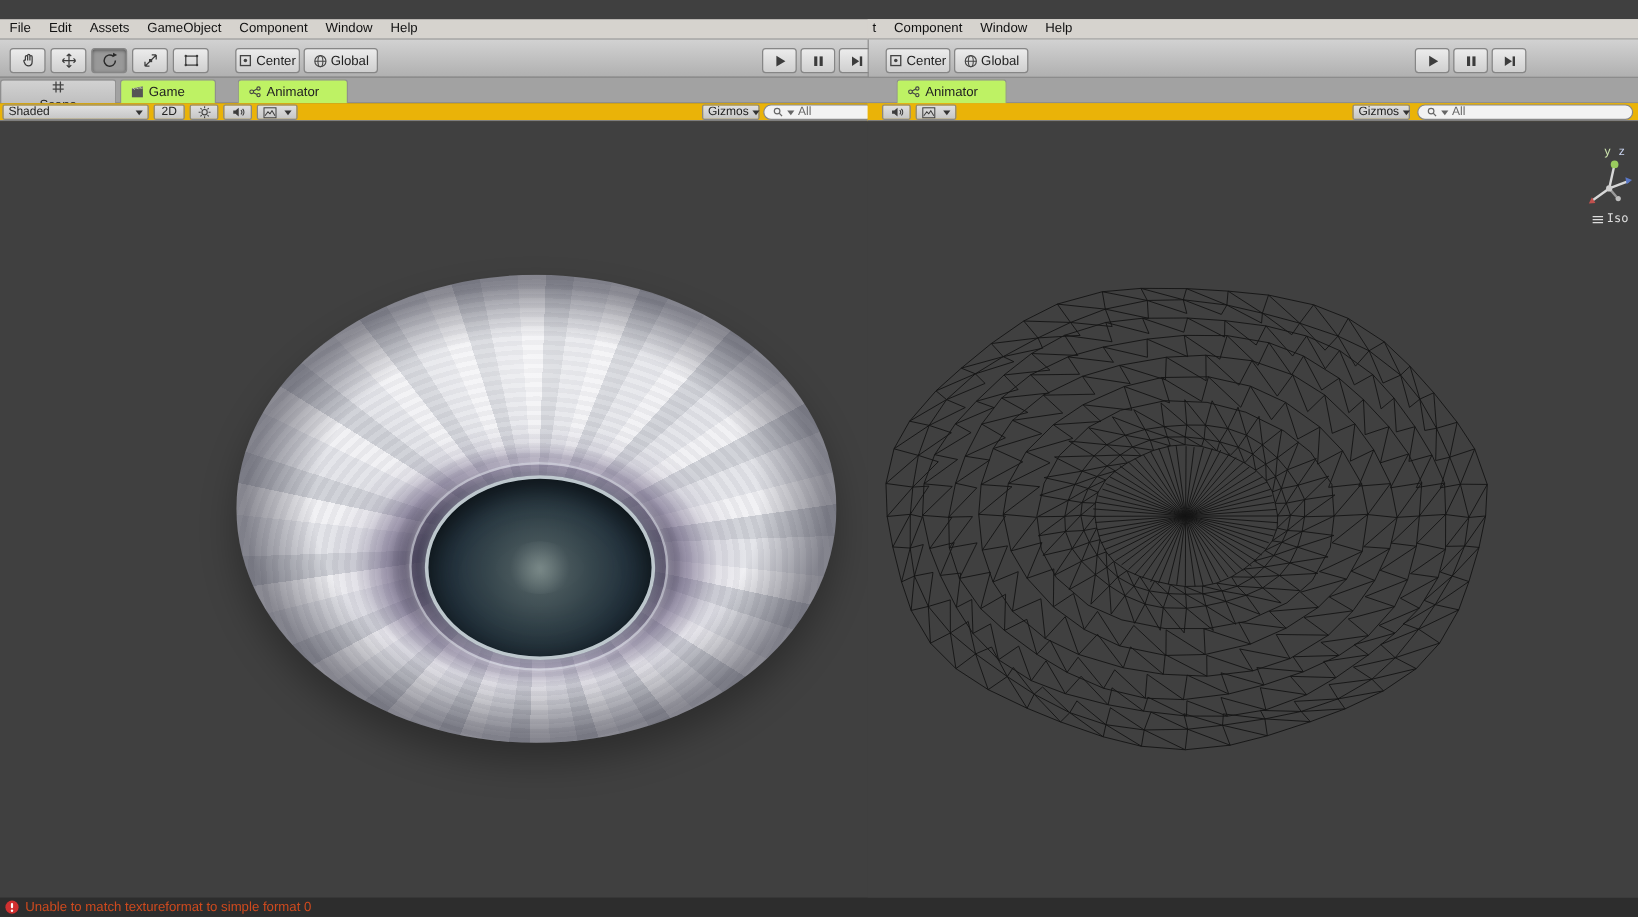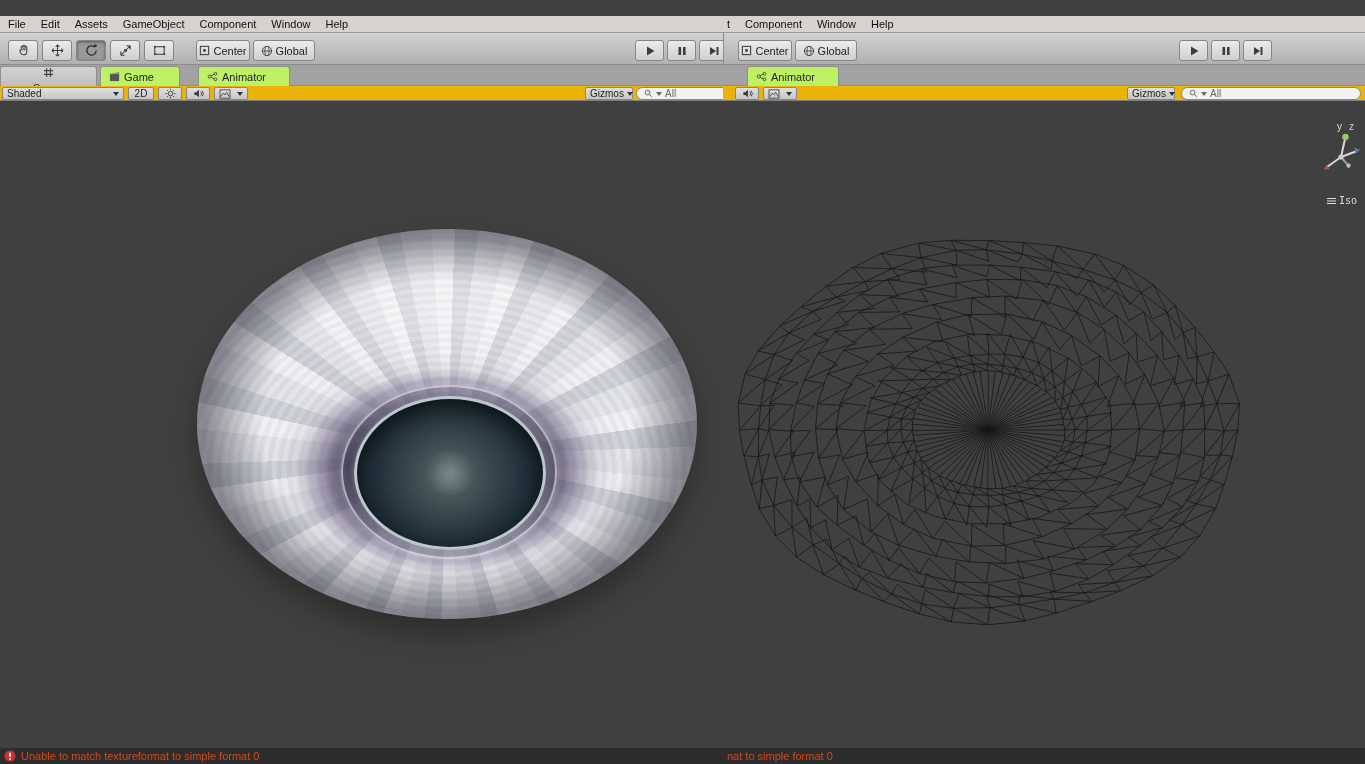--- a/index.html
+++ b/index.html
@@ -384,28 +384,25 @@
           <circle cx="26.5" cy="6" r="3.2" fill="#9acb5e"></circle>
           <line x1="22" y1="26" x2="38" y2="20" stroke="#d8d8d8" stroke-width="2"></line>
           <polygon points="41,19 35.5,16.8 36.5,22.6" fill="#5a78c8"></polygon>
           <line x1="22" y1="26" x2="8" y2="36" stroke="#d8d8d8" stroke-width="2"></line>
           <polygon points="5,38.5 10.5,38.2 7.6,33.4" fill="#c0504d"></polygon>
           <line x1="22" y1="26" x2="28" y2="33" stroke="#9a9a9a" stroke-width="2"></line>
           <circle cx="29.5" cy="34.5" r="2.2" fill="#bdbdbd"></circle>
           <circle cx="22" cy="26" r="2.6" fill="#cfcfcf"></circle>
         </svg>
       </span>
-      <div class="iso-label" style="left:604px;top:94px;">
+      <div class="iso-label" style="left:604px;top:76px;">
         <span class="ico">
             <svg width="9" height="8" viewBox="0 0 9 8">
               <path d="M0 1.5h9M0 4h9M0 6.5h9" stroke="#ddd" stroke-width="1.2"></path>
             </svg>
           </span>
         <span>Iso</span>
       </div>
     </div>
 
-    <div class="statusbar">
-      <span>nat to simple format 0</span>
-    </div>
   </div>
 
 </div>
 
 </body></html>

